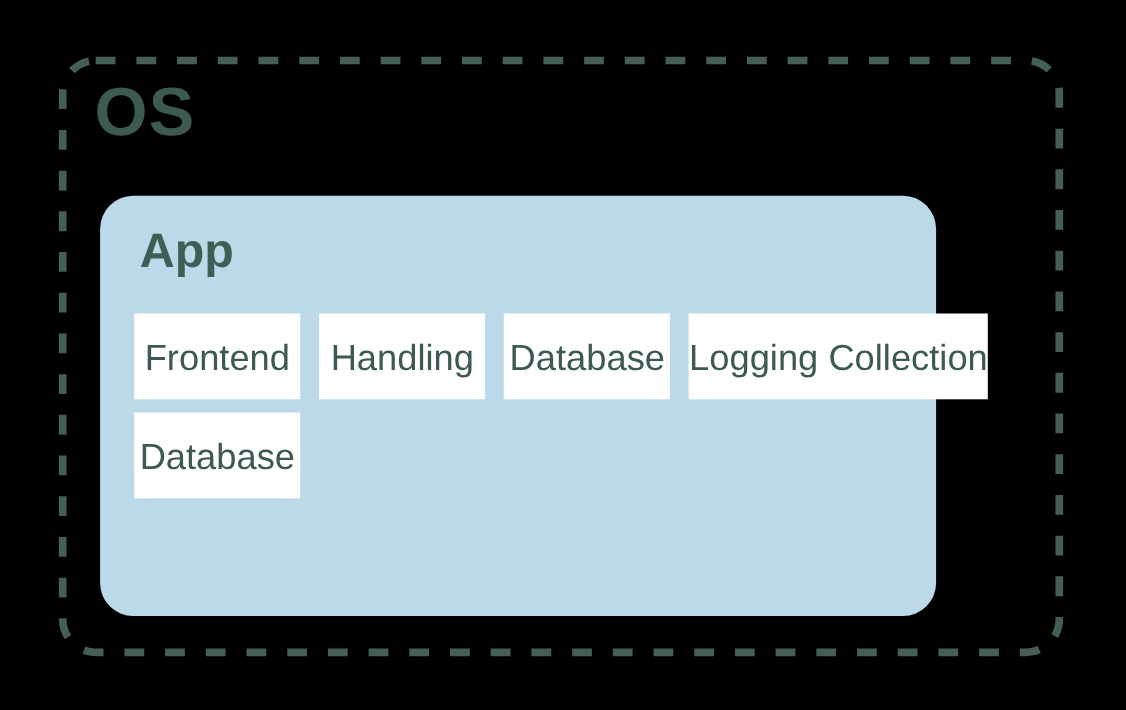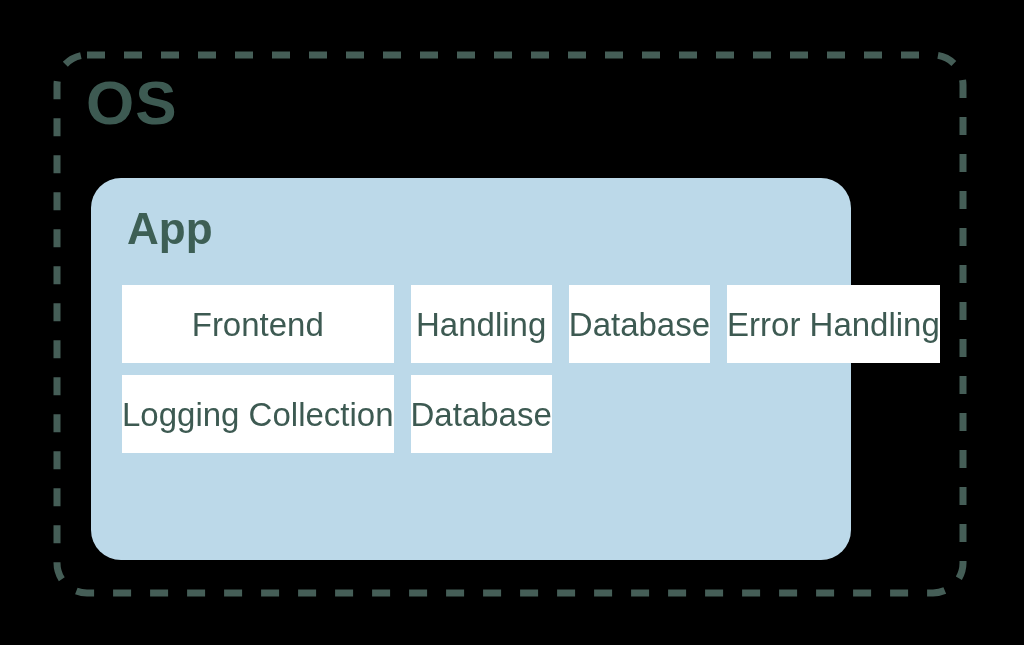--- a/index.html
+++ b/index.html
@@ -86,19 +86,18 @@
 
   <div class="os-label">OS</div>
 
   <div class="app-box">
     <div class="app-label">App</div>
 
     <div class="component-grid">
       <div class="component-cell">Frontend</div>
       <div class="component-cell">Handling</div>
       <div class="component-cell">Database</div>
-      <div class="component-cell">Error Handling</div>
       <div class="component-cell">Logging Collection</div>
       <div class="component-cell">Database</div>
     </div>
   </div>
 
 </div>
 
 </body></html>

